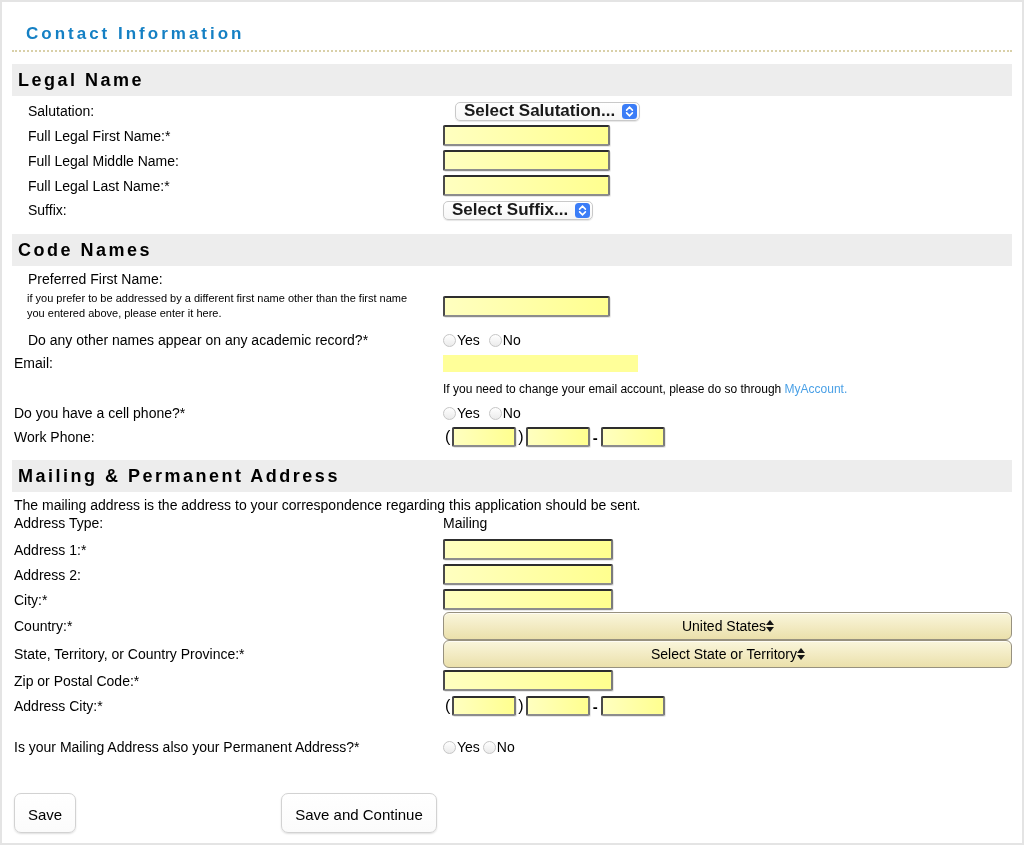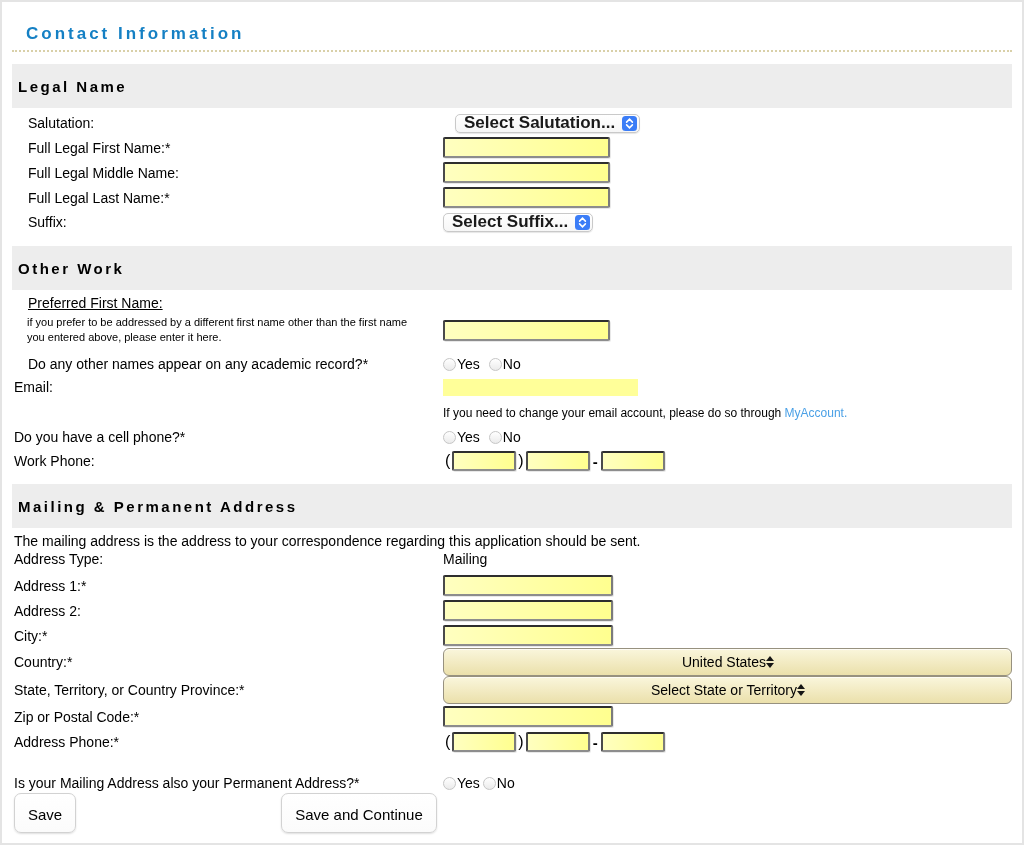--- a/index.html
+++ b/index.html
@@ -8,22 +8,22 @@
     position:relative; width:1024px; height:845px;
     border:2px solid #e4e4e4; background:#fff;
     padding:12px 10px 0 10px; overflow:hidden;
   }
   h1.title {
     color:var(--title_blue,#1580c4); font-size:17px; font-weight:bold;
     letter-spacing:3px; margin:10px 0 0 14px;
   }
   .dotted { margin-top:6px; border-bottom:2px dotted var(--dotted_tan,#d9d0a8); }
   .section-bar {
-    background:var(--bar_gray,#ededed); height:44px; display:flex; align-items:center;
-    padding-left:6px; font-weight:bold; font-size:15px; letter-spacing:2.5px; margin-top:12px;
+    background:var(--bar_gray,#ededed); height:32px; display:flex; align-items:center;
+    padding-left:6px; font-weight:bold; font-size:18px; letter-spacing:2.5px; margin-top:12px;
   }
   .row { display:flex; align-items:center; min-height:25px; }
   .lbl { flex:0 0 431px; width:431px; font-size:14px; padding-left:2px; }
   .lbl.ind { padding-left:16px; }
   .help {
     flex:0 0 431px; width:431px; font-size:11px; line-height:1.35;
     padding-left:15px; padding-right:20px;
   }
   .yinput {
     width:167px; height:21px;
@@ -67,21 +67,21 @@
   .plain-val { font-size:14px; }
   .btn-row { position:absolute; left:12px; bottom:10px; display:flex; }
   .mac-btn {
     font-family:inherit; font-size:15px; color:#000; height:40px; padding:12px 13px;
     background:linear-gradient(#ffffff,#fbfbfb); border:1px solid #d2d2d2;
     border-radius:7px; box-shadow:0 1px 2px rgba(0,0,0,.13); cursor:pointer;
   }
   .mac-btn.second { margin-left:205px; }
   .mt3 { margin-top:3px;gap:12px; } .mt5 { margin-top:5px; } .mt6 { margin-top:6px; }
   .mt10 { margin-top:10px; } .mt16 { margin-top:16px; }
-  .h17 { min-height:17px; } .h20 { min-height:20px;text-decoration:underline; } .h22 { min-height:22px; }
+  .h17 { min-height:17px; } .h20 { min-height:20px; } .h22 { min-height:22px; }
   .h24 { min-height:24px; } .h26 { min-height:26px; } .h34 { min-height:34px; }
 </style>
 </head>
 <body>
 
 <div class="page">
 
   <h1 class="title">Contact Information</h1>
   <div class="dotted"></div>
 
@@ -122,21 +122,21 @@
       <span class="val">Select Suffix...</span>
       <svg width="15" height="15" viewBox="0 0 15 15">
           <rect width="15" height="15" rx="3.5" fill="#3b7df7"></rect>
           <path d="M4.6 6.1 L7.5 3.2 L10.4 6.1" stroke="#fff" stroke-width="1.6" fill="none" stroke-linecap="round"></path>
           <path d="M4.6 8.9 L7.5 11.8 L10.4 8.9" stroke="#fff" stroke-width="1.6" fill="none" stroke-linecap="round"></path>
         </svg>
     </div>
   </div>
 
   <div class="section-bar">
-    <span>Other Work</span>
+    <span>Code Names</span>
   </div>
 
   <div class="row mt3 h20">
     <div class="lbl ind">Preferred First Name:</div>
   </div>
 
   <div class="row h34">
     <div class="help">if you prefer to be addressed by a different first name other than the first name you entered above, please enter it here.</div>
     <input type="text" class="yinput" value="" style="">
   </div>
@@ -228,21 +228,21 @@
         </span>
     </div>
   </div>
 
   <div class="row">
     <div class="lbl">Zip or Postal Code:*</div>
     <input type="text" class="yinput addr" value="" style="">
   </div>
 
   <div class="row h26">
-    <div class="lbl">Address Phone:*</div>
+    <div class="lbl">Address City:*</div>
     <span class="paren">(</span>
     <input type="text" class="yinput phone" value="" style="">
     <span class="paren">)</span>
     <input type="text" class="yinput phone" value="" style="">
     <span class="dash">-</span>
     <input type="text" class="yinput phone" value="" style="">
   </div>
 
   <div class="row mt16 h24">
     <div class="lbl">Is your Mailing Address also your Permanent Address?*</div>

